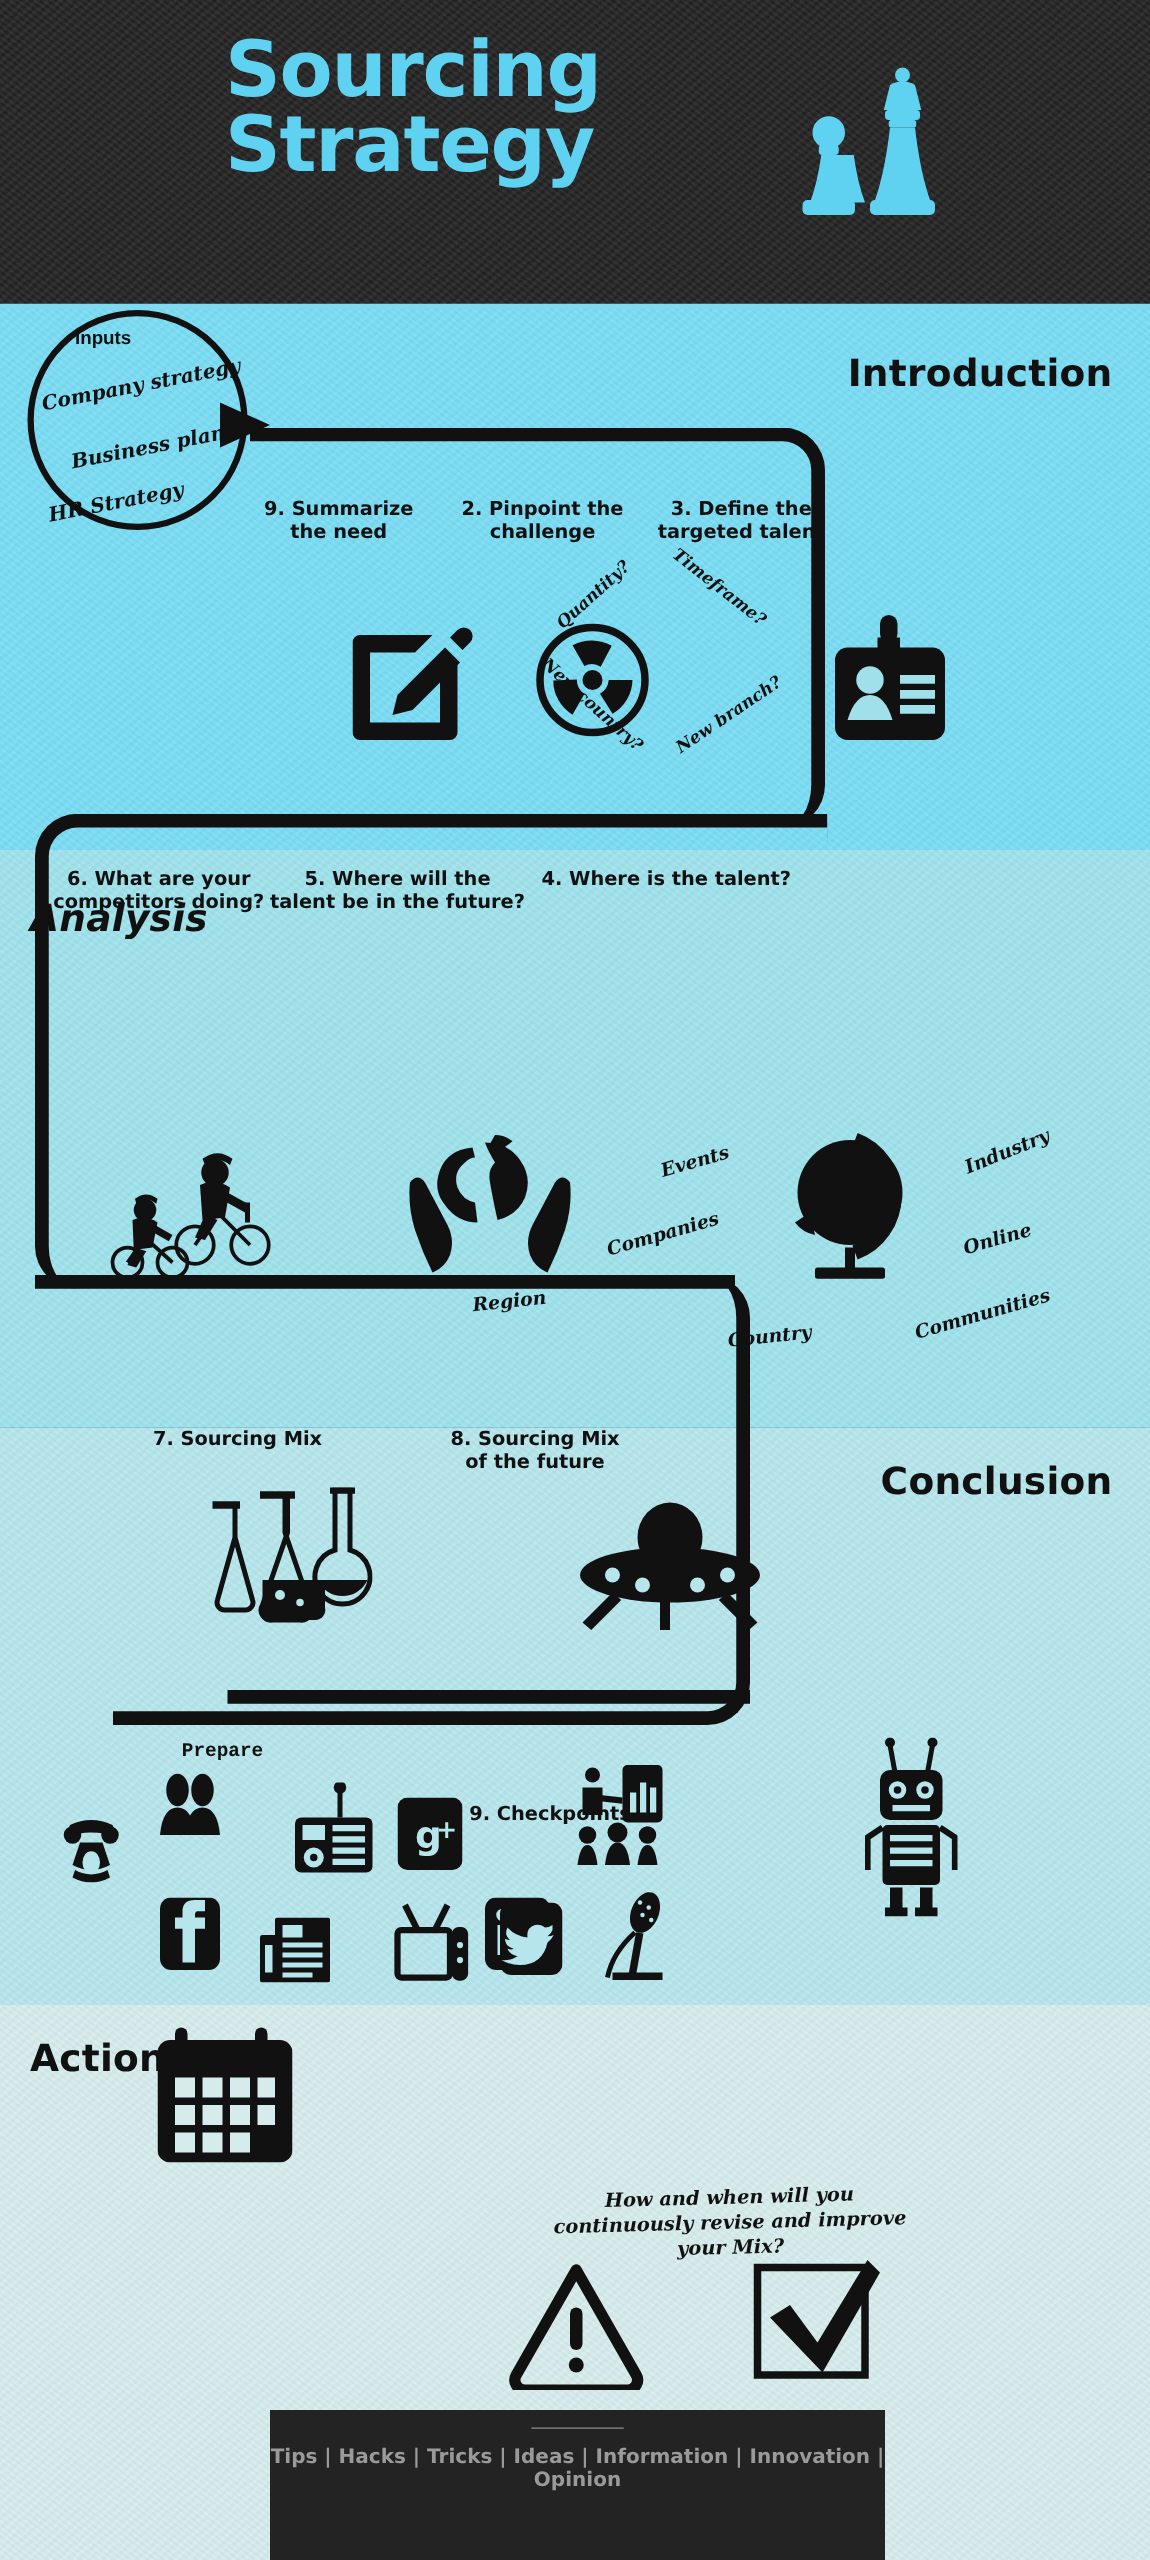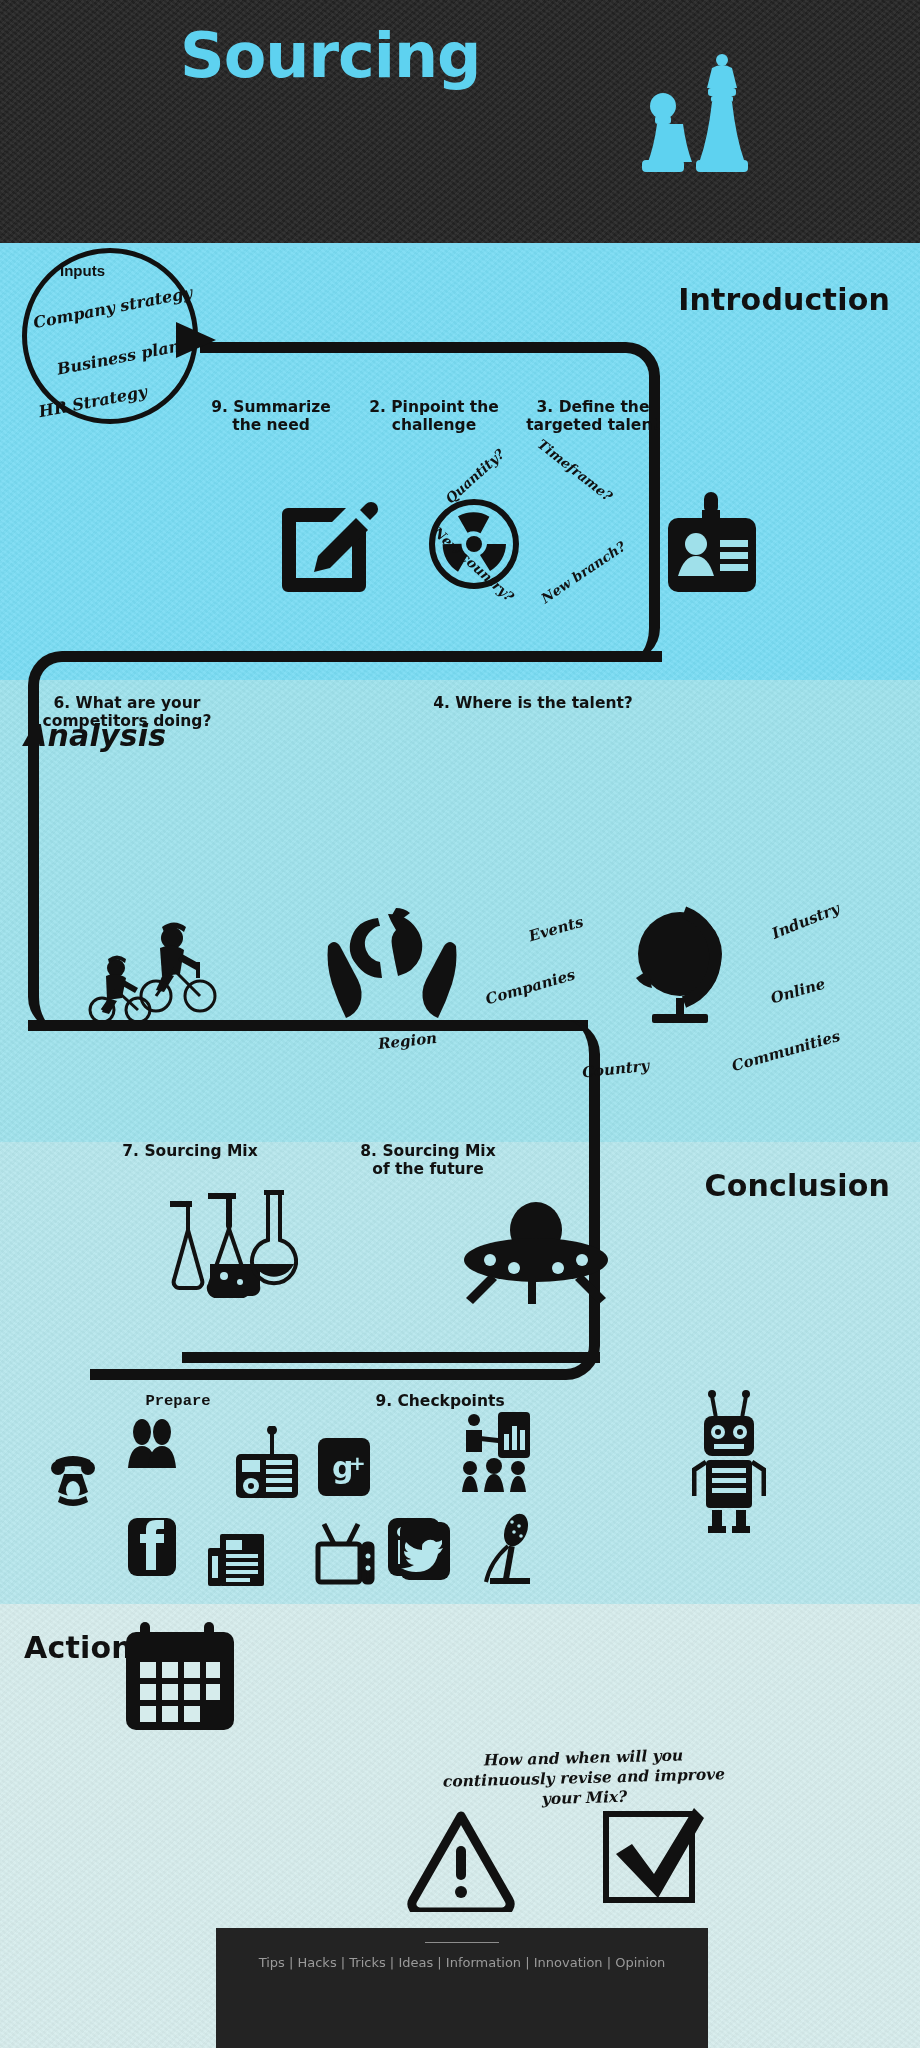--- a/index.html
+++ b/index.html
@@ -87,21 +87,21 @@
 
   .s1 { left: 196px; top: 398px;  width: 150px; }
   .s2 { left: 354px; top: 398px;  width: 160px; }
   .s3 { left: 508px; top: 398px;  width: 170px; }
   .s6 { left: 32px;  top: 694px;  width: 190px; }
   .s5 { left: 212px; top: 694px;  width: 212px; }
   .s4 { left: 418px; top: 694px;  width: 230px; }
   .s7 { left: 100px; top: 1142px; width: 180px; }
   .s8 { left: 338px; top: 1142px; width: 180px; }
   .sprepare { left: 108px; top: 1392px; width: 140px; font-family: Liberation Mono, monospace; }
-  .s9 { left: 330px; top: 1392px; width: 220px; }
+  .s9 { left: 330px; top: 1442px; width: 220px; }
 
   
   .script {
     position: absolute;
     font-family: "DejaVu Serif", serif;
     font-style: italic;
     font-weight: bold;
     font-size: 15px;
     color: #111111;
     white-space: nowrap;
@@ -194,37 +194,39 @@
     padding-top: 26px;
   }
   .footer-rule {
     width: 74px; height: 1px;
     background: #8d8d8d;
     margin: 14px auto 12px;
   }
   .footer-sub {
     color: #9a9a9a;
     font-family: "DejaVu Sans", sans-serif;
-    font-size: 13px;
+    font-size: 16px;
+    font-weight: bold;
   }
 </style>
 </head>
 <body>
 
 <div id="poster">
 
   <div class="band band-header"></div>
   <div class="band band-intro"></div>
   <div class="band band-analysis"></div>
   <div class="band band-conclusion"></div>
   <div class="band band-actions"></div>
   <div class="header-rule"></div>
 
   <div class="title-block">
     <div class="title-line">Sourcing</div>
+    <div class="title-line">Strategy</div>
   </div>
 
   <div class="chess-wrap">
     <svg width="130" height="140" viewBox="0 0 130 140">
 
       <g fill="#5ed2f0">
         <circle cx="33" cy="58" r="13"></circle>
         <rect x="25" y="68" width="16" height="8" rx="3"></rect>
         <path d="M27 76 q-3 22 -9 38 h44 q-6 -16 -9 -38 z"></path>
         <rect x="12" y="112" width="42" height="12" rx="4"></rect>
@@ -303,20 +305,24 @@
       <path d="M18 84 q6 -20 18 -20 t18 20 z" fill="#9fe0ea"></path>
       <rect x="60" y="48" width="28" height="7" fill="#9fe0ea"></rect>
       <rect x="60" y="60" width="28" height="7" fill="#9fe0ea"></rect>
       <rect x="60" y="72" width="28" height="7" fill="#9fe0ea"></rect>
     </svg>
   </div>
 
   <div class="step-label s6">
     <span>6. What are your</span><br>
     <span>competitors doing?</span>
+  </div>
+  <div class="step-label s5">
+    <span>5. Where will the</span><br>
+    <span>talent be in the future?</span>
   </div>
   <div class="step-label s4">
     <span>4. Where is the talent?</span>
   </div>
 
   <div class="icon" style="left:72px; top:910px;">
     <svg width="146" height="110" viewBox="0 0 146 110" fill="#111">
       <g>
         <circle cx="100" cy="28" r="11"></circle>
         <path d="M92 22 q10 -8 20 0 l2 -5 q-12 -9 -24 0 z"></path>

